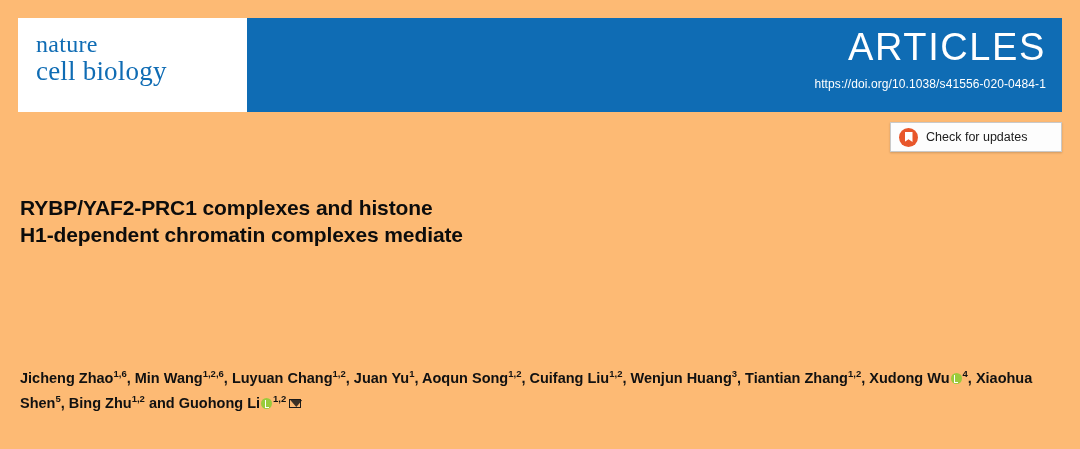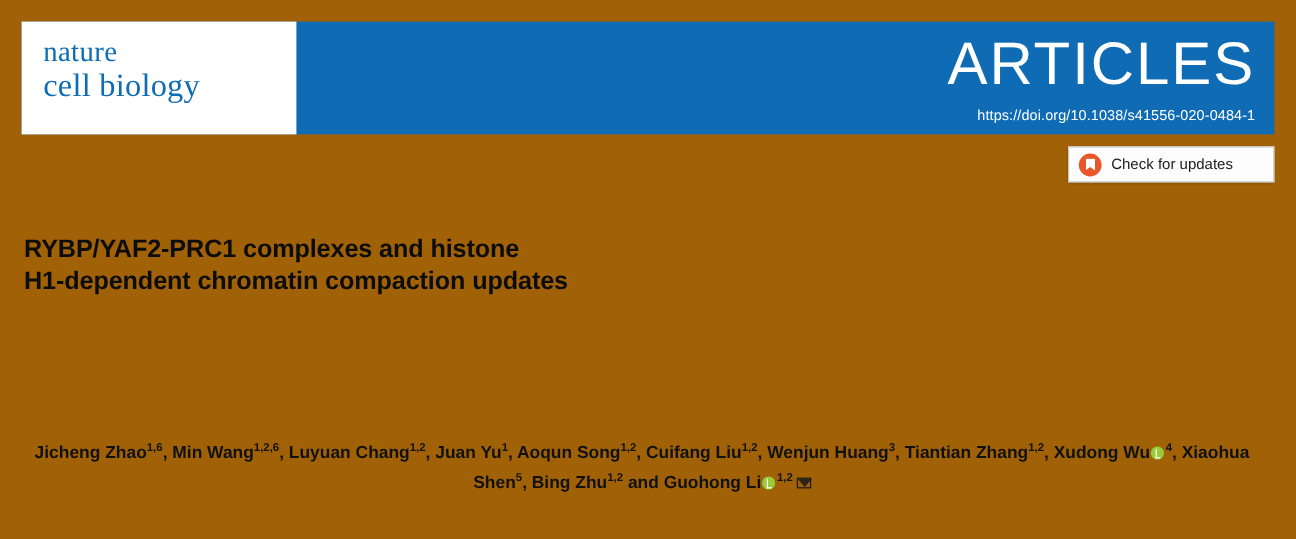--- a/index.html
+++ b/index.html
@@ -10,21 +10,21 @@
     width: 1080px;
     height: 449px;
     background: #ffffff;
     font-family: "Liberation Sans", sans-serif;
     overflow: hidden;
   }
   .page {
     position: relative;
     width: 1080px;
     height: 449px;
-    background: #a16207;
+    background: #fdba74;
   }
 
   
   .banner {
     position: absolute;
     left: 18px;
     top: 18px;
     width: 1044px;
     height: 94px;
     background: #0f6cb4;
@@ -54,21 +54,21 @@
     line-height: 1.08;
     letter-spacing: 0.2px;
   }
   .banner-right {
     position: absolute;
     right: 16px;
     top: 10px;
     text-align: right;
   }
   .articles-word {
-    font-size: 50px;
+    font-size: 38px;
     color: #ffffff;
     letter-spacing: 1.6px;
     line-height: 1;
   }
   .doi-line {
     margin-top: 11px;
     font-size: 12px;
     color: #ffffff;
     letter-spacing: 0.1px;
   }
@@ -131,21 +131,20 @@
   
   .authors {
     position: absolute;
     left: 20px;
     top: 366px;
     width: 1030px;
     font-size: 14.5px;
     font-weight: bold;
     color: #111111;
     line-height: 1.72;
-    text-align: center;
   }
   .authors sup {
     font-size: 9.5px;
     font-weight: bold;
     vertical-align: super;
     line-height: 0;
   }
   .orcid {
     display: inline-block;
     width: 11px;
@@ -208,18 +207,18 @@
     </div>
   </div>
 
   <div class="updates-badge">
     <span class="updates-icon"></span>
     <span class="updates-text">Check for updates</span>
   </div>
 
   <h1 class="title">
     <span>RYBP/YAF2-PRC1 complexes and histone</span><br>
-    <span>H1-dependent chromatin compaction updates</span><br>
+    <span>H1-dependent chromatin complexes mediate</span><br>
   </h1>
 
   <div class="authors"><span><span>Jicheng Zhao</span><sup>1,6</sup></span><span>, </span><span><span>Min Wang</span><sup>1,2,6</sup></span><span>, </span><span><span>Luyuan Chang</span><sup>1,2</sup></span><span>, </span><span><span>Juan Yu</span><sup>1</sup></span><span>, </span><span><span>Aoqun Song</span><sup>1,2</sup></span><span>, </span><span><span>Cuifang Liu</span><sup>1,2</sup></span><span>, </span><span><span>Wenjun Huang</span><sup>3</sup></span><span>, </span><span><span>Tiantian Zhang</span><sup>1,2</sup></span><span>, </span><span><span>Xudong Wu</span><span class="orcid"></span><sup>4</sup></span><span>, </span><span><span>Xiaohua Shen</span><sup>5</sup></span><span>, </span><span><span>Bing Zhu</span><sup>1,2</sup></span><span> and </span><span><span>Guohong Li</span><span class="orcid"></span><sup>1,2</sup><span class="envelope"></span></span></div>
 
 </div>
 
 </body></html>

